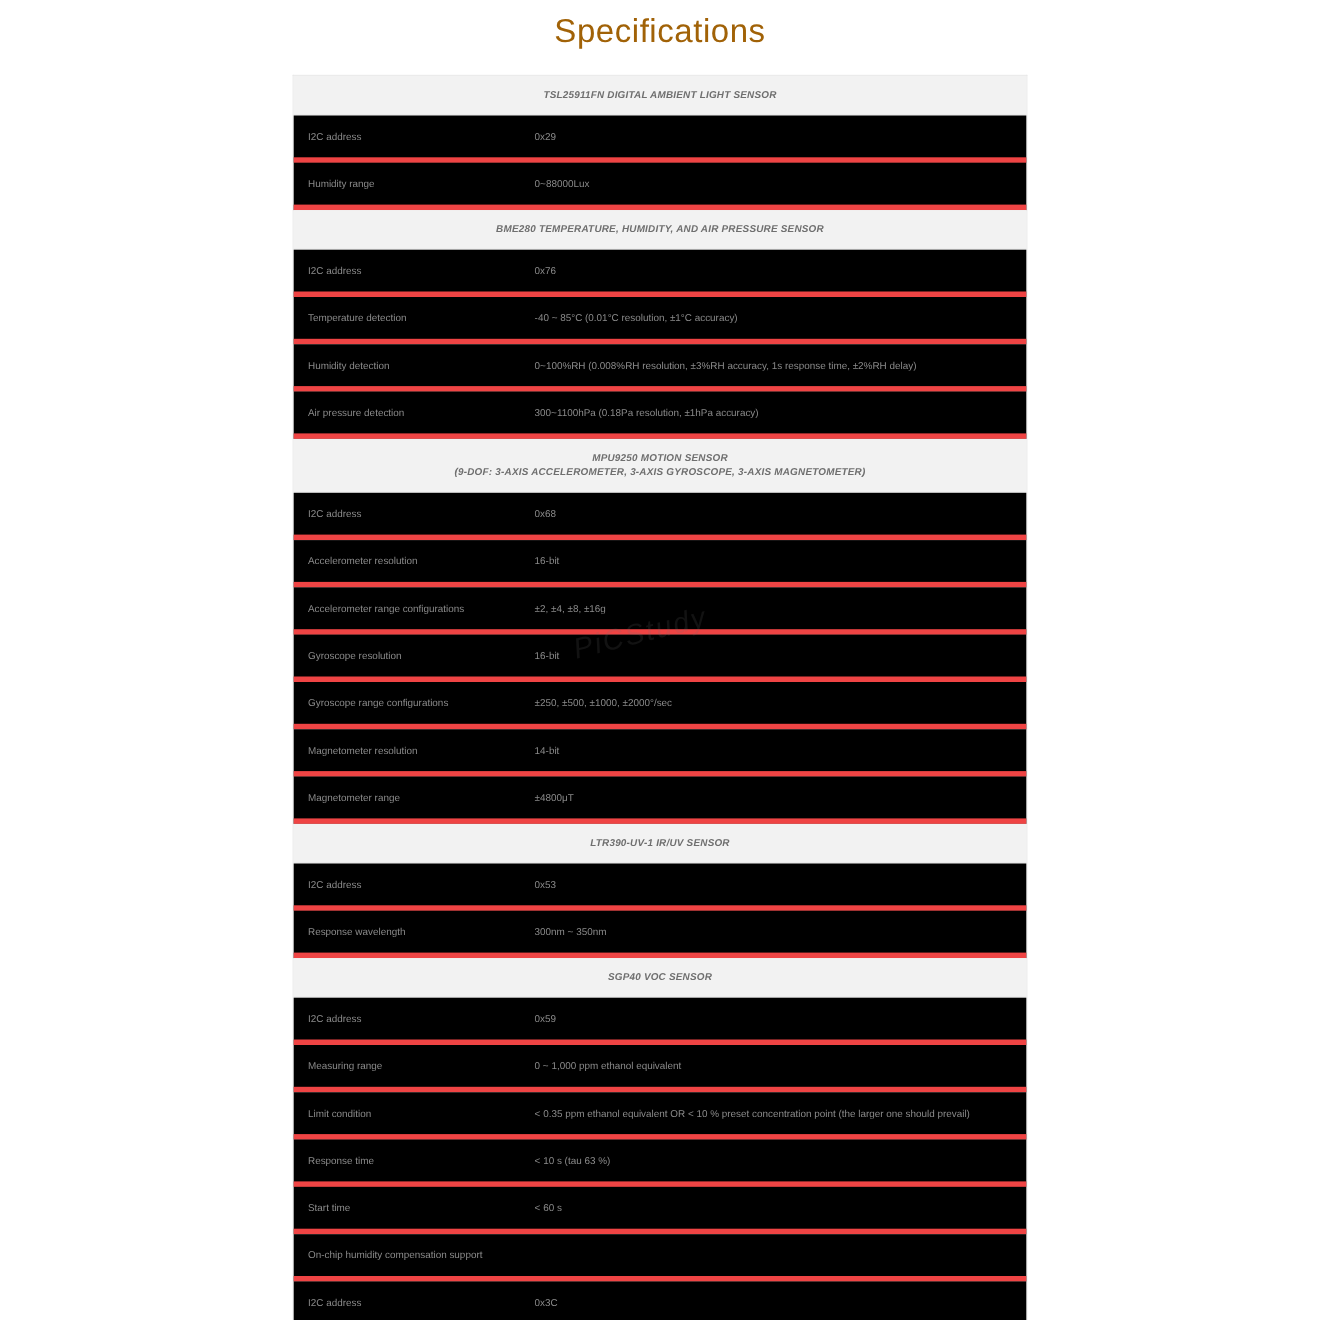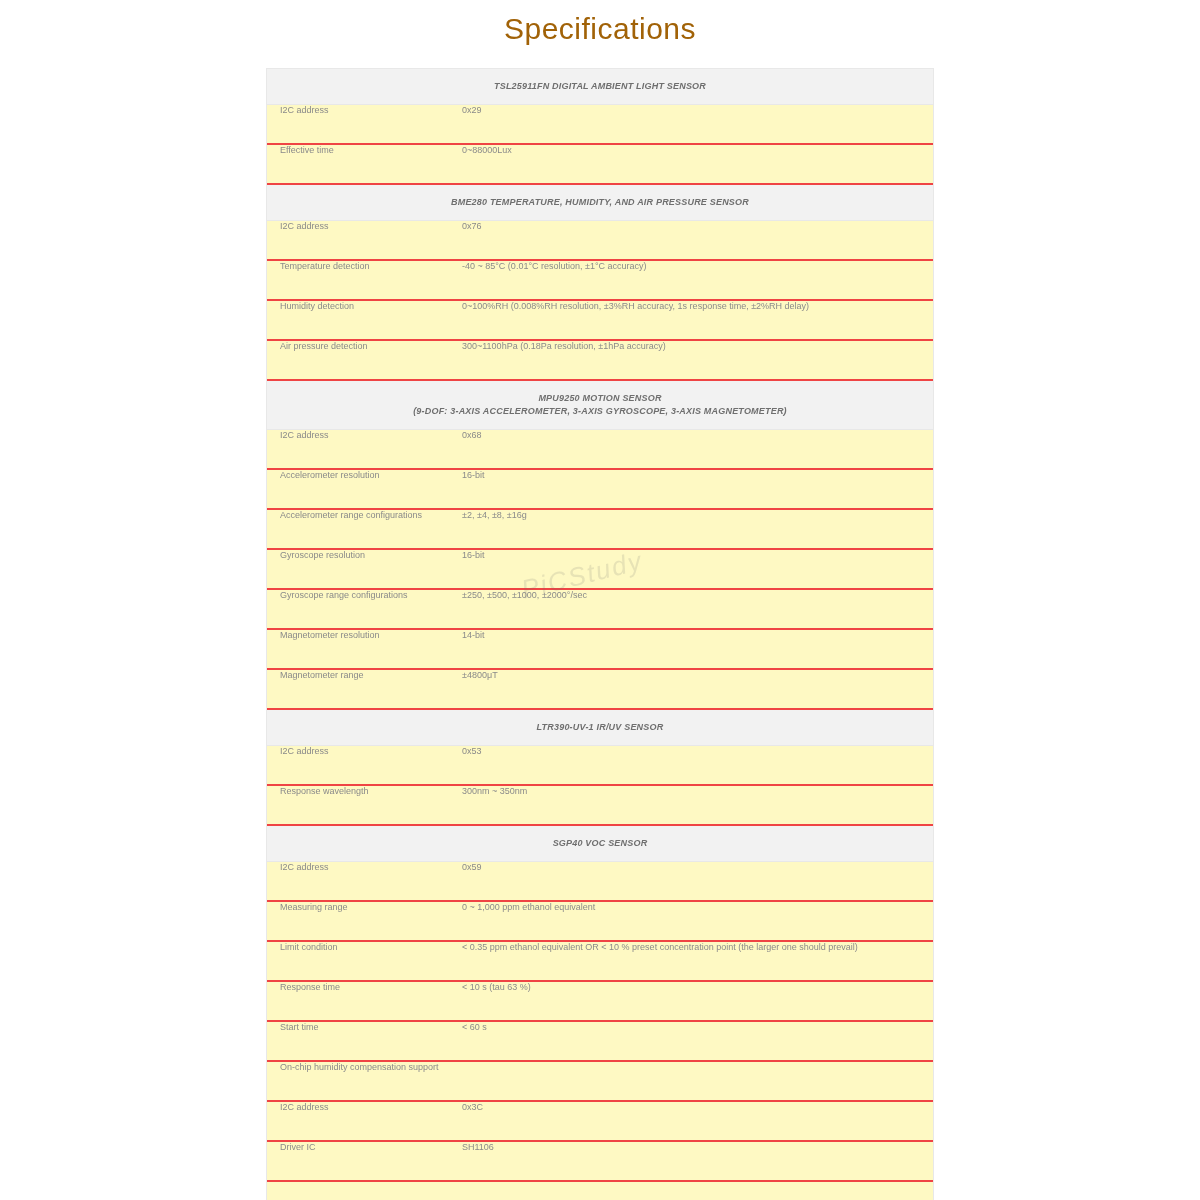--- a/index.html
+++ b/index.html
@@ -39,35 +39,36 @@
     font-weight: bold;
     color: var(--header-text, #6f6f6f);
     padding: 11px 8px;
     line-height: 13px;
     border-bottom: 1px solid var(--border, #e8e8e8);
     letter-spacing: 0.2px;
     font-style: italic;
   }
   .spec-row {
     display: flex;
-    align-items: flex-start;
+    align-items: center;
     height: 38px;
-    background: #fef9c3;
-    border-bottom: 2px solid #ef4444;
+    background: #000000;
+    border-bottom: 5px solid #ef4444;
   }
   .cell.label {
     width: 182px;
     padding-left: 13px;
     flex-shrink: 0;
   }
   .cell.value {
     flex: 1;
     padding-right: 10px;
     white-space: nowrap;
     overflow: hidden;
+    margin-left: 24px;
   }
   .spec-row.full .cell.label {
     width: auto;
     flex: 1;
   }
   .watermark {
     position: absolute;
     left: 520px;
     top: 560px;
     transform: rotate(-14deg);
@@ -87,21 +88,21 @@
   <div class="watermark">PiCStudy</div>
   <div class="spec-table" id="spec-table">
       <div class="section-header">
         <div>TSL25911FN DIGITAL AMBIENT LIGHT SENSOR</div>
       </div>
       <div class="spec-row">
         <div class="cell label">I2C address</div>
         <div class="cell value">0x29</div>
       </div>
       <div class="spec-row">
-        <div class="cell label">Effective time</div>
+        <div class="cell label">Humidity range</div>
         <div class="cell value">0~88000Lux</div>
       </div>
       <div class="section-header">
         <div>BME280 TEMPERATURE, HUMIDITY, AND AIR PRESSURE SENSOR</div>
       </div>
       <div class="spec-row">
         <div class="cell label">I2C address</div>
         <div class="cell value">0x76</div>
       </div>
       <div class="spec-row">

